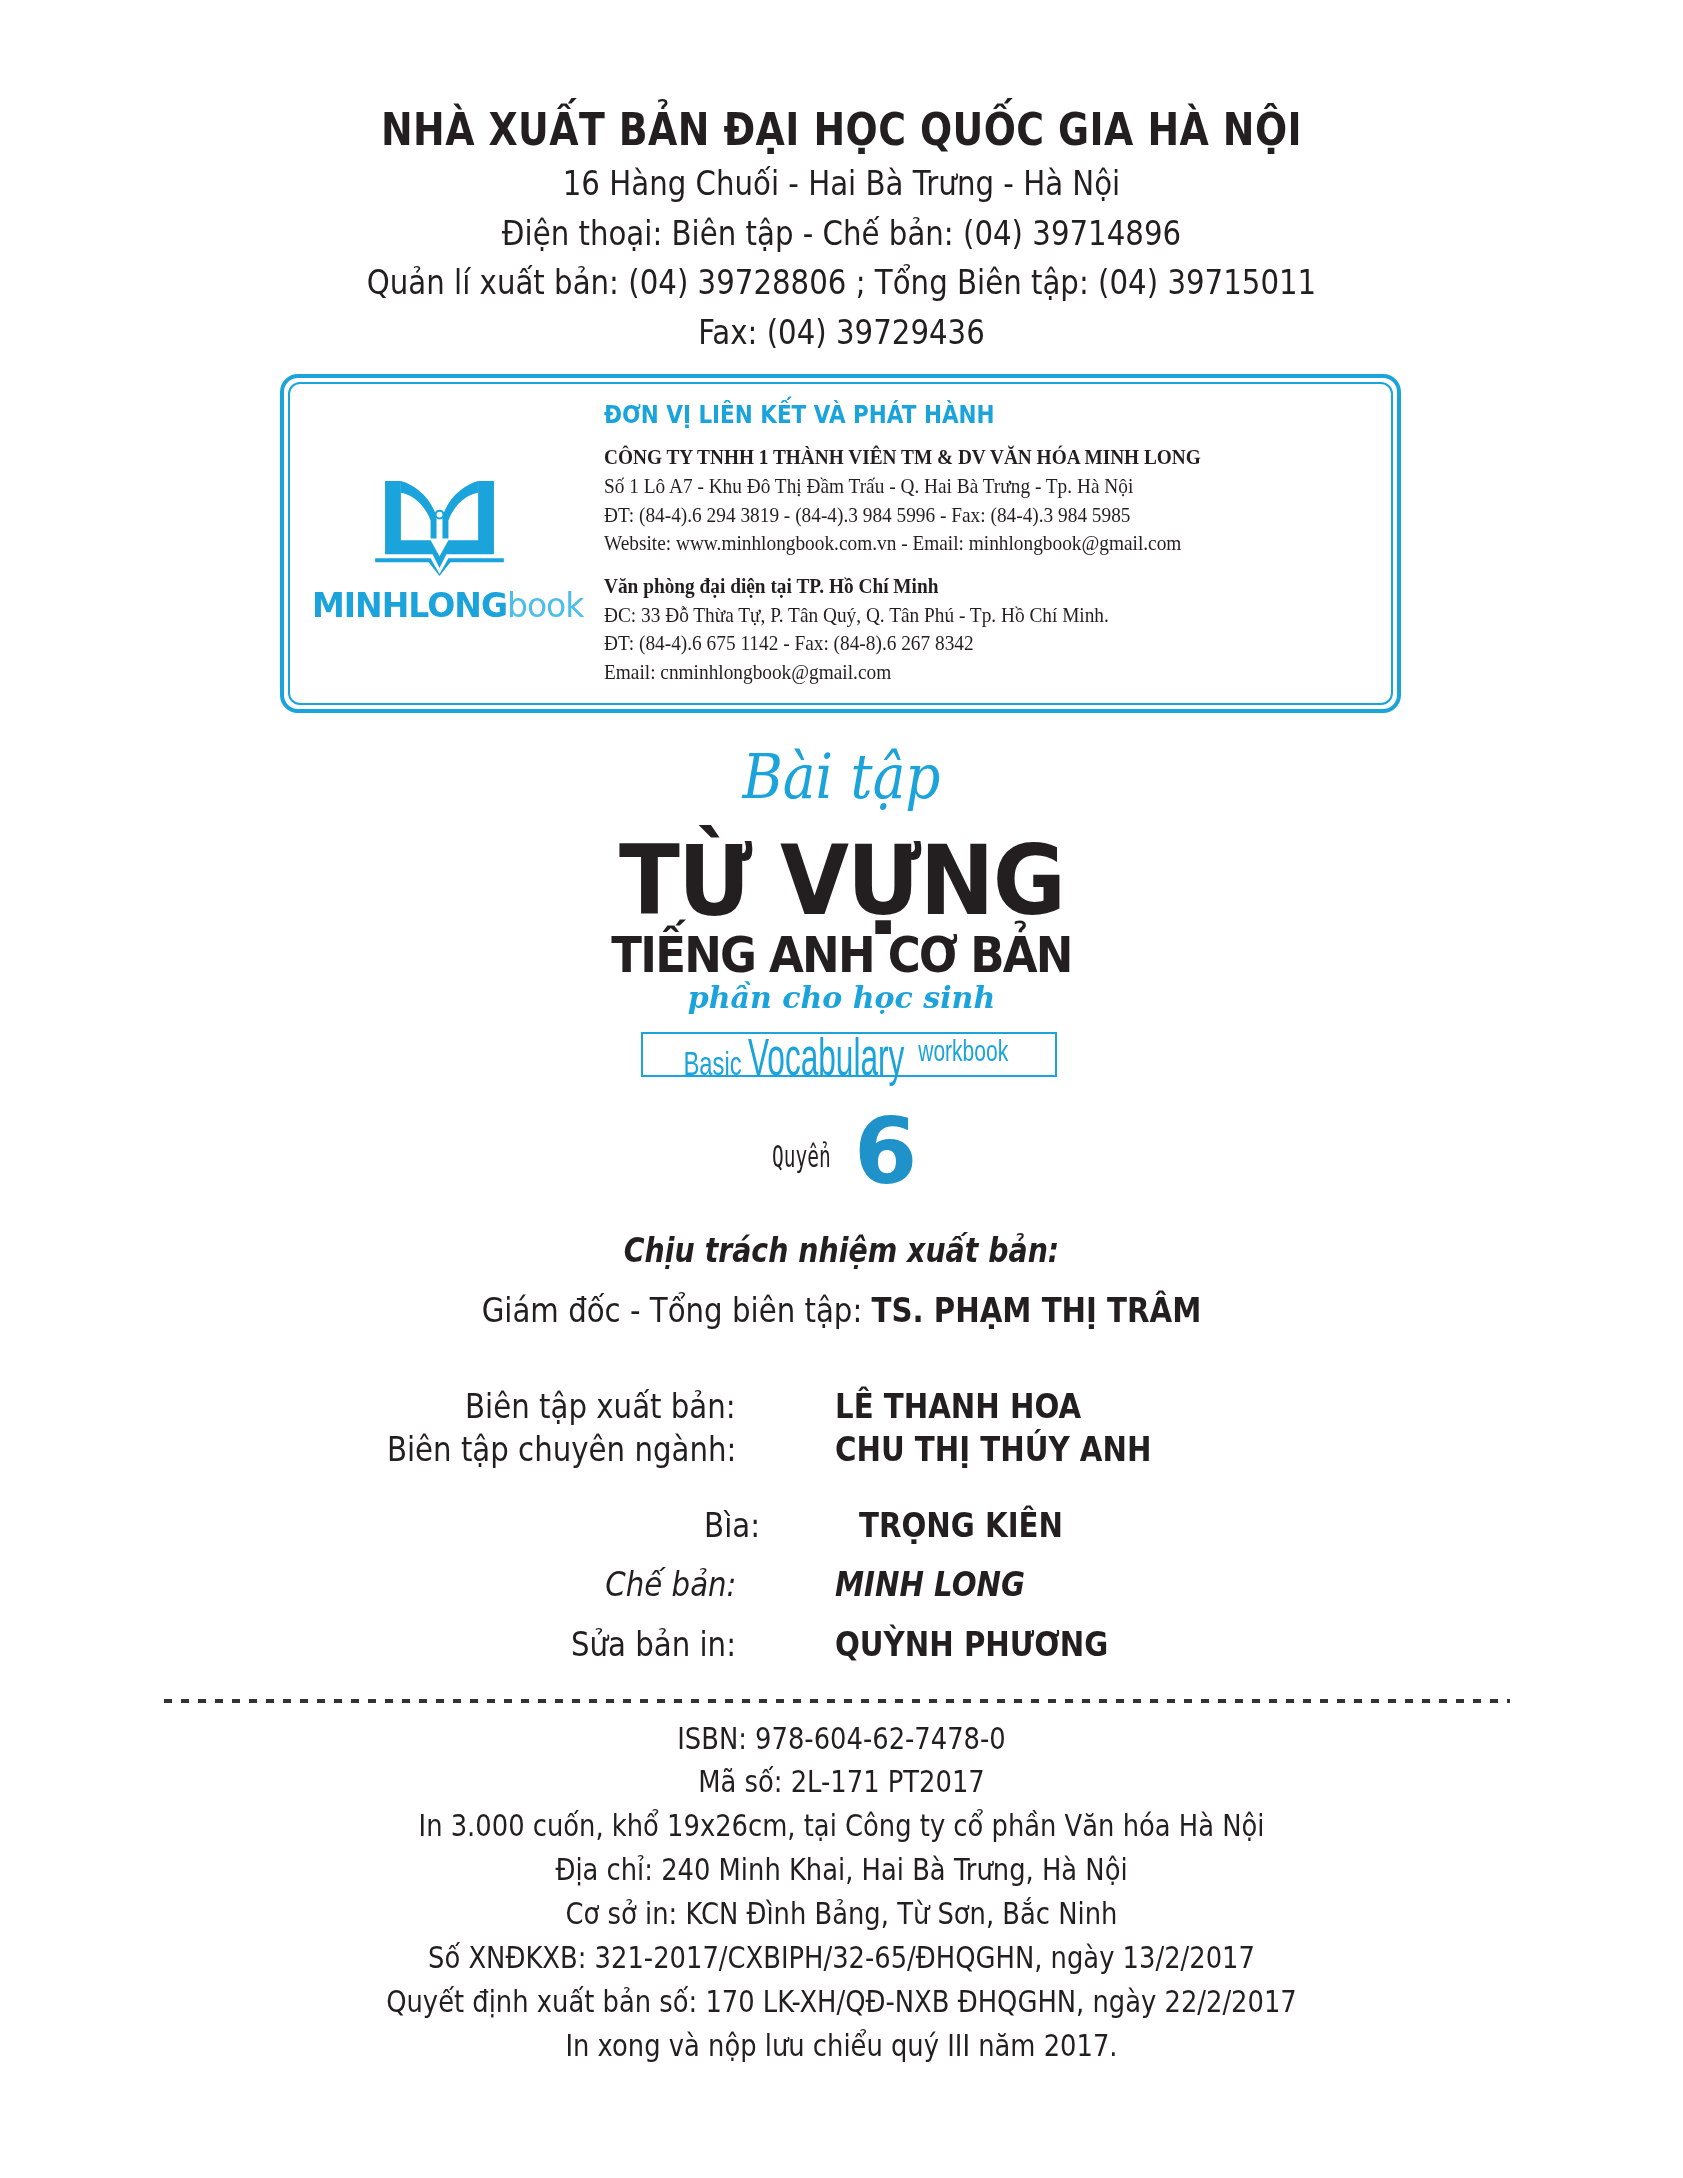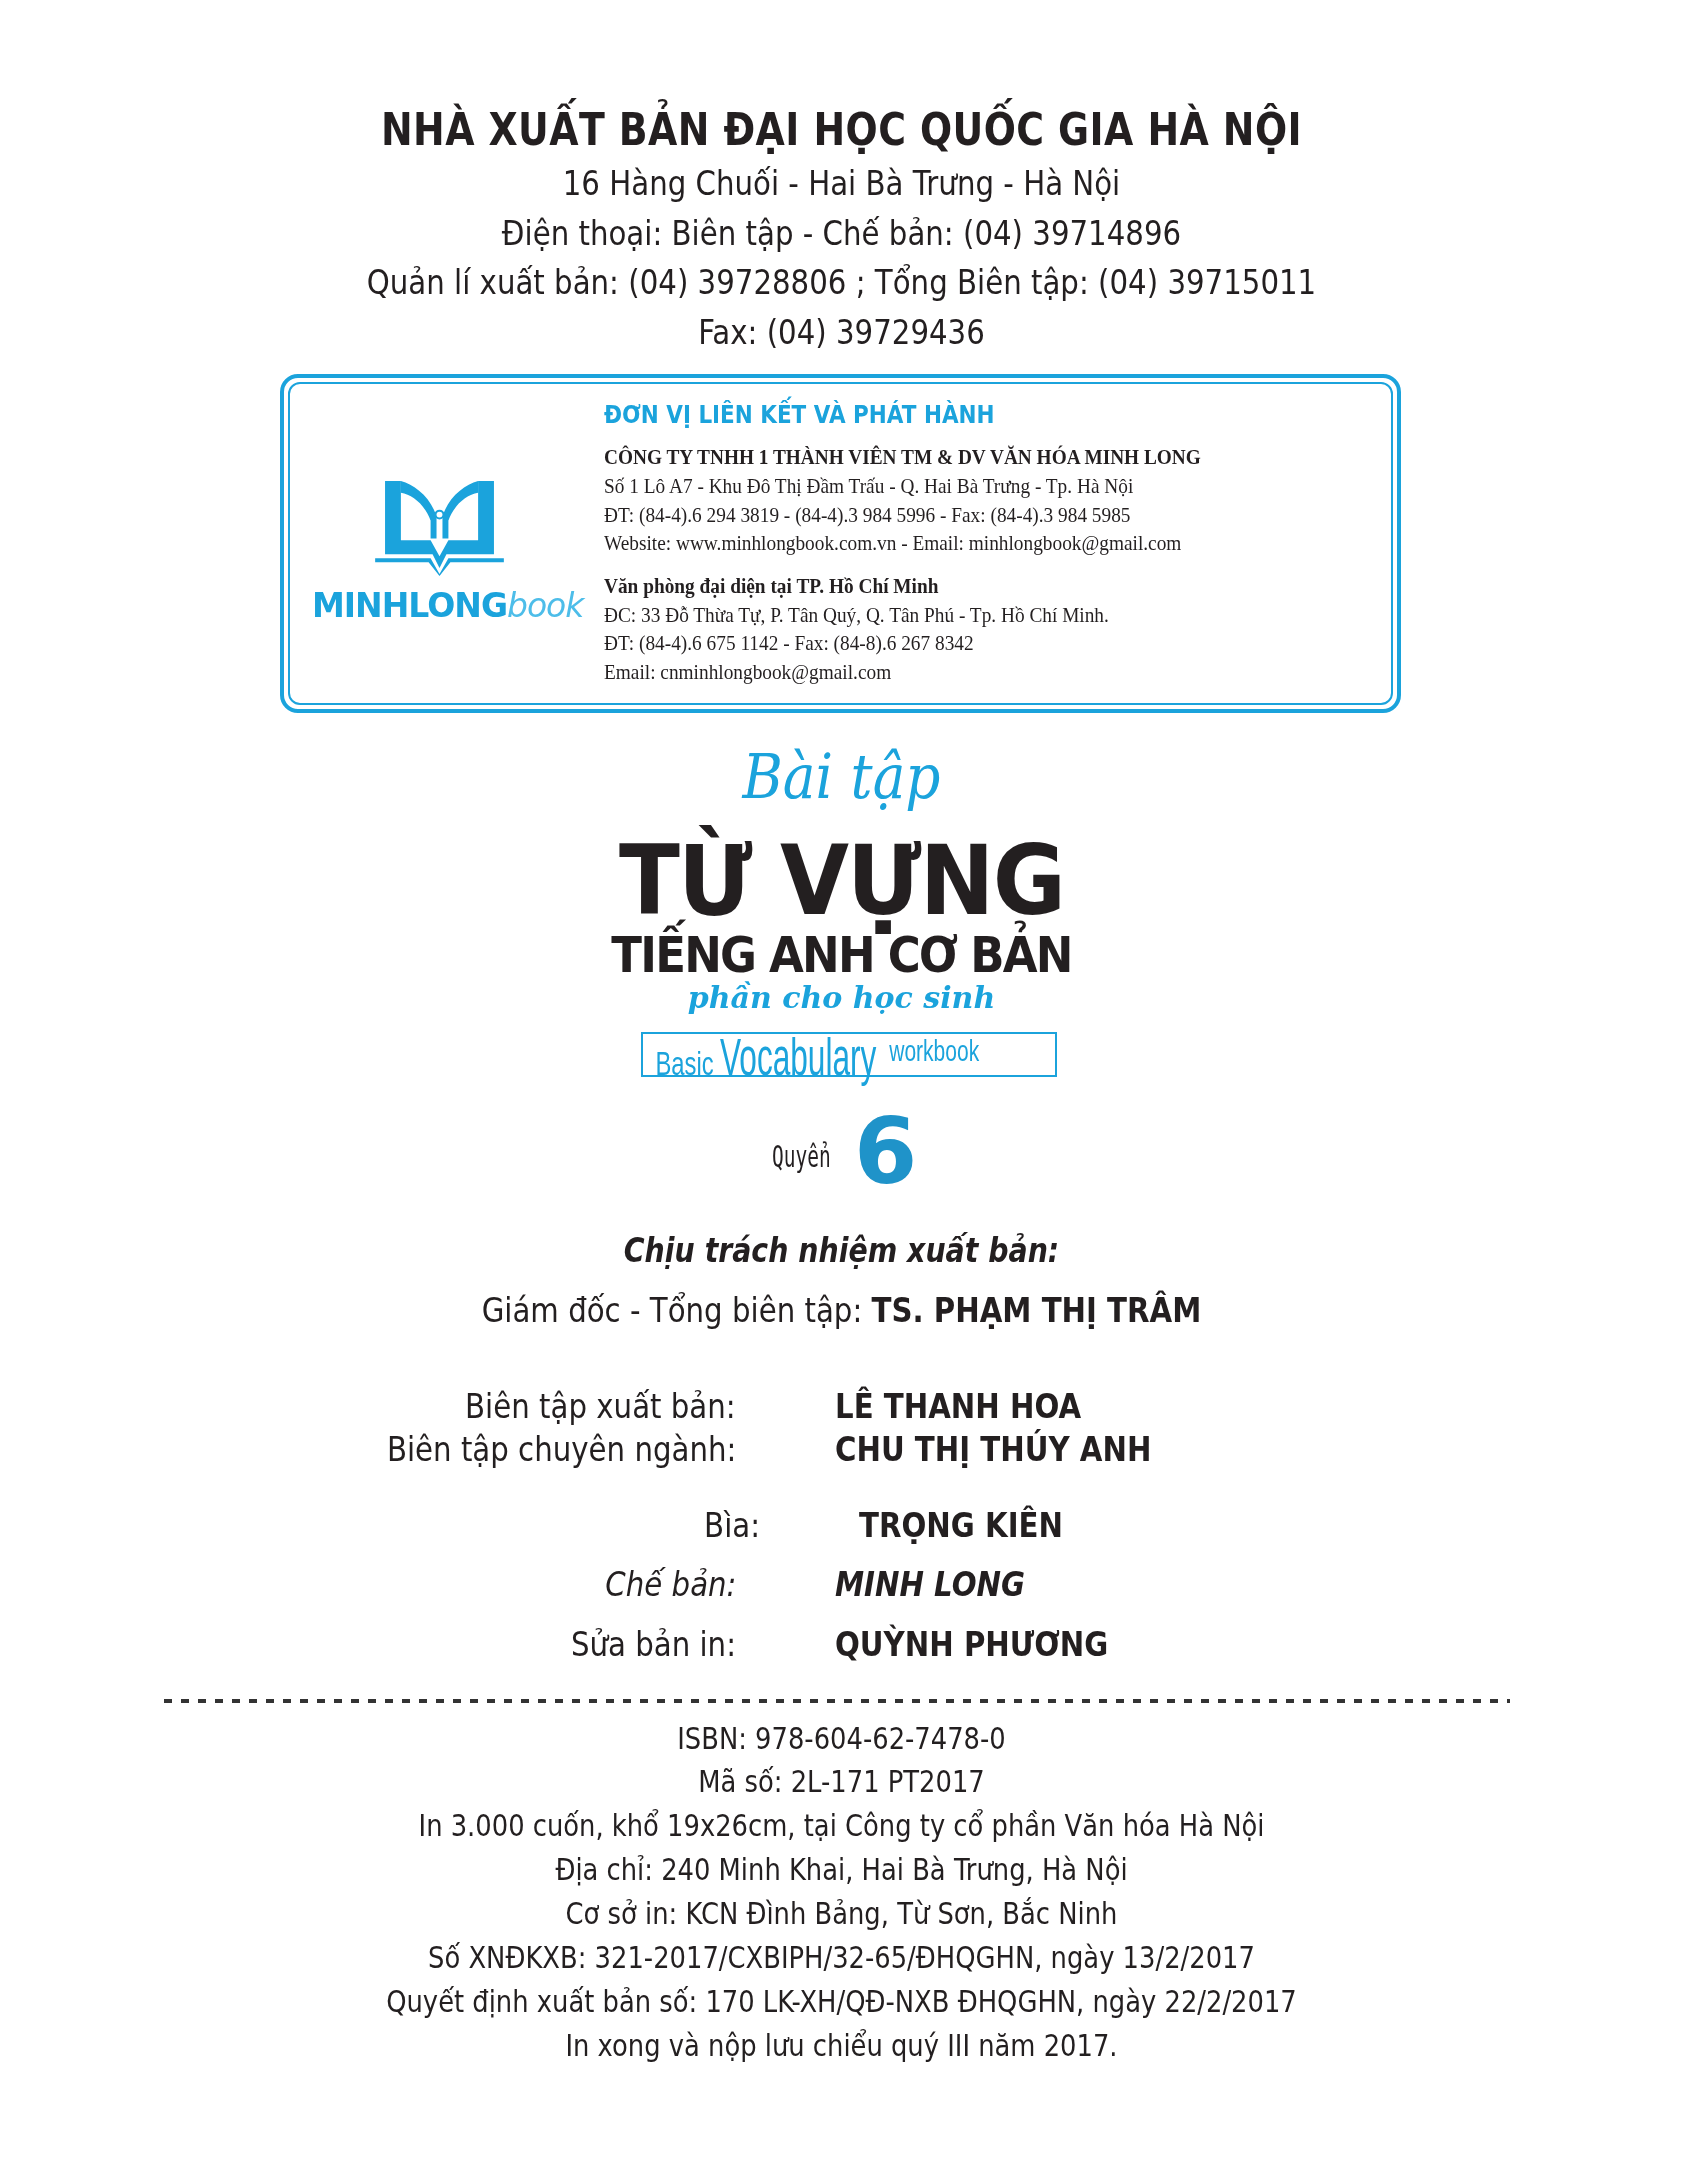--- a/index.html
+++ b/index.html
@@ -13,37 +13,37 @@
     .pub-line { font-size: 34px; transform: scaleX(0.86); }
 
     
     .dist-box { left: 280px; top: 374px; width: 1121px; height: 339px; box-sizing: border-box;
                 border: 4px solid #1ba3dc; border-radius: 18px; }
     .dist-box-inner { position: absolute; left: 4px; top: 4px; right: 4px; bottom: 4px;
                 border: 2px solid #1ba3dc; border-radius: 12px; }
     .logo-wrap { position: absolute; left: 22px; top: 99px; width: 277px; height: 149px; }
     .logo-word { position: absolute; left: 6px; top: 109px; font-family: "DejaVu Sans", sans-serif;
                  font-weight: bold; font-size: 33px; letter-spacing: -1px; color: #1ba3dc; white-space: nowrap; }
-    .logo-word .book { font-weight: normal; color: #4dbde9; font-style: italic; }
+    .logo-word .book { font-weight: normal; color: #4dbde9; }
     .dist-heading { position: absolute; left: 320px; top: 22px; font-size: 25px; font-weight: bold;
                     color: #1ba3dc; transform: scaleX(0.86); transform-origin: left; white-space: nowrap; }
     .dist-text { position: absolute; left: 320px; font-family: "Liberation Serif", serif; font-size: 21px;
                  color: #231f20; white-space: nowrap; transform: scaleX(0.92); transform-origin: left; }
     .dist-text.bold { font-weight: bold; }
 
     
     .bai-tap { top: 741px; font-family: "DejaVu Serif", serif; font-style: italic; font-size: 61px;
                color: #1ba3dc; transform: scaleX(0.9); }
     .tu-vung { top: 824px; font-size: 97px; font-weight: bold; letter-spacing: -2px; color: #231f20; transform: scaleX(0.92); }
     .tieng-anh { top: 926px; font-size: 50px; font-weight: bold; letter-spacing: -2px; color: #231f20; transform: scaleX(0.9); }
     .danh-cho { top: 980px; font-family: "DejaVu Serif", serif; font-style: italic; font-weight: bold;
                 font-size: 30px; color: #1ba3dc; }
     .vocab-box { position: absolute; left: 641px; top: 1032px; width: 416px; height: 45px;
                  border: 2px solid #1ba3dc; box-sizing: border-box; }
-    .vocab-text { position: absolute; left: 0; top: -6px; width: 100%; text-align: left;
+    .vocab-text { position: absolute; left: 0; top: -6px; width: 100%; text-align: center;
                   font-family: "Liberation Sans Narrow", "Liberation Sans", sans-serif; color: #1ba3dc; white-space: nowrap; }
     .vocab-text .basic { font-size: 34px; transform: scaleX(0.7); display: inline-block; margin-right: -14px; }
     .vocab-text .vocab { font-size: 51px; transform: scaleX(0.62); display: inline-block; margin: 0 -40px; }
     .vocab-text .workbook { font-size: 30px; transform: scaleX(0.7); display: inline-block; margin-left: -14px; vertical-align: 14px; }
     .quyen-label { left: 772px; top: 1139px; font-size: 30px; transform: scaleX(0.65); transform-origin: left;
                    font-family: "DejaVu Sans Mono", monospace; color: #231f20; }
     .quyen-num { left: 854px; top: 1099px; font-size: 91px; font-weight: bold; color: #1f93c9; }
 
     
     .resp-heading { top: 1231px; font-size: 33px; font-weight: bold; font-style: italic; transform: scaleX(0.86); }

